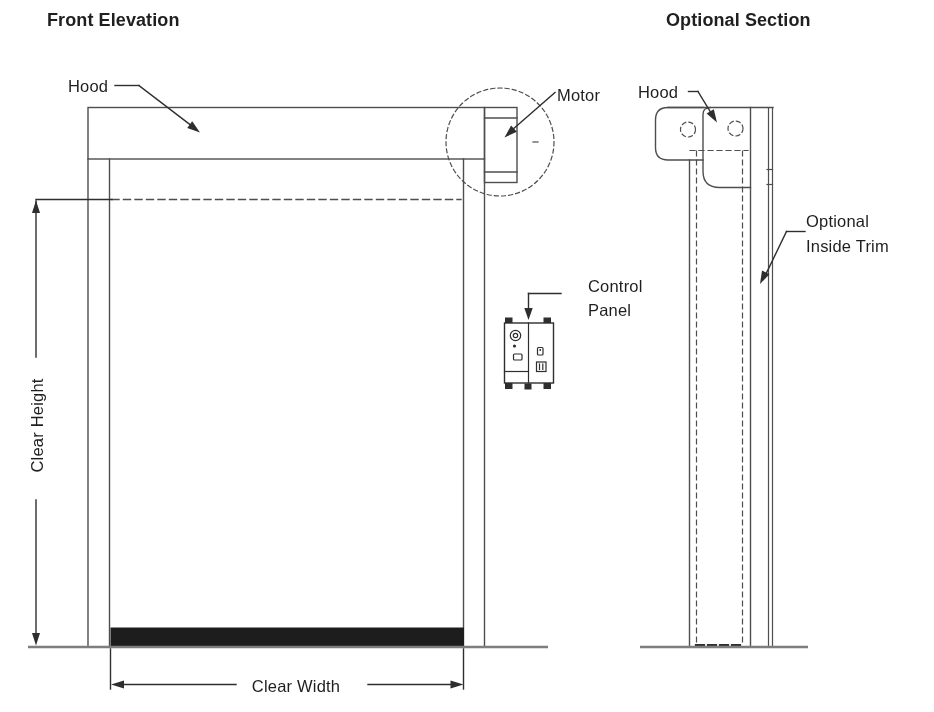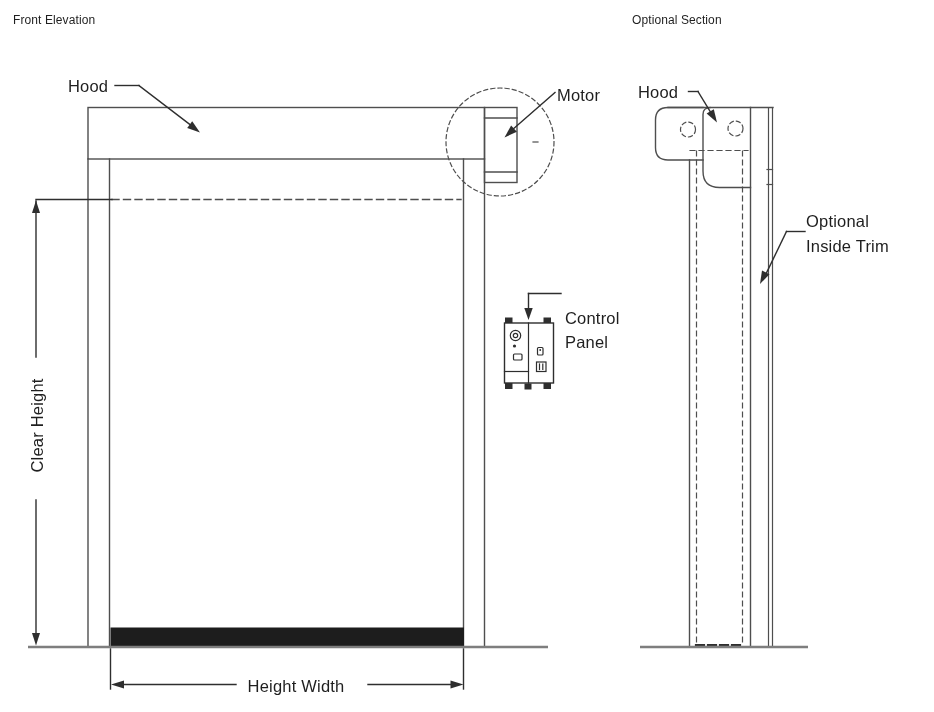--- a/index.html
+++ b/index.html
@@ -1,21 +1,21 @@
 <!DOCTYPE html>
 <html style="--background: #ffffff; --line: #4e4e4e; --dark-line: #2e2e2e; --floor-line: #7e7e7e; --bottom-bar: #1d1d1d; --text: #1f1f1f;"><head>
 <meta charset="utf-8">
 <style>
   html,body{margin:0;padding:0;background:#fff;}
   #stage{position:relative;width:934px;height:712px;background:var(--background,#fff);
          font-family:"Liberation Sans",sans-serif;overflow:hidden;}
   #stage svg{position:absolute;left:0;top:0;}
   .label{position:absolute;font-size:16.5px;line-height:23.5px;color:var(--text,#1f1f1f);
          white-space:pre-line;letter-spacing:.2px;}
-  .title{font-weight:normal;font-size:12px;letter-spacing:.1px;}
+  .title{font-weight:bold;font-size:18px;letter-spacing:.1px;margin-left:34px;}
   .v-label{transform:rotate(-90deg);}
   .center{text-align:center;}
   
   .s  {stroke:var(--line,#4e4e4e);stroke-width:1.4;fill:none;stroke-linecap:square;}
   .sd {stroke:var(--dark-line,#2e2e2e);stroke-width:1.4;fill:none;stroke-linecap:square;}
   .thin{stroke-width:1.2;}
   .dash {stroke-dasharray:7 4.5;}
   .dash2{stroke-dasharray:5 4;}
   .dashc{stroke-dasharray:4 3.2;}
   .fl {stroke:var(--floor-line,#7e7e7e);stroke-width:2.4;fill:none;}
@@ -159,23 +159,23 @@
       <line class="sd" x1="786.5" y1="231.5" x2="764.5" y2="277"></line>
       <polygon class="ar" points="760,284 762,270.5 769.5,274.2"></polygon>
     </g>
   </svg>
 
   <div class="label title" style="left:13px;top:9px;">Front Elevation</div>
   <div class="label title" style="left:632px;top:9px;">Optional Section</div>
 
   <div class="label" style="left:68px;top:75px;">Hood</div>
   <div class="label" style="left:557px;top:84px;">Motor</div>
-  <div class="label" style="left:565px;top:275px;margin-top:32px;">Control
+  <div class="label" style="left:588px;top:275px;">Control
 Panel</div>
 
   <div class="label v-label center" style="left:-24px;top:415px;width:120px;height:21px;">Clear Height</div>
-  <div class="label center" style="left:221px;top:675px;width:150px;">Height Width</div>
+  <div class="label center" style="left:221px;top:675px;width:150px;">Clear Width</div>
 
   <div class="label" style="left:638px;top:81px;">Hood</div>
   <div class="label" style="left:806px;top:209px;line-height:25px;">Optional
 Inside Trim</div>
 
 </div>
 
 </body></html>

